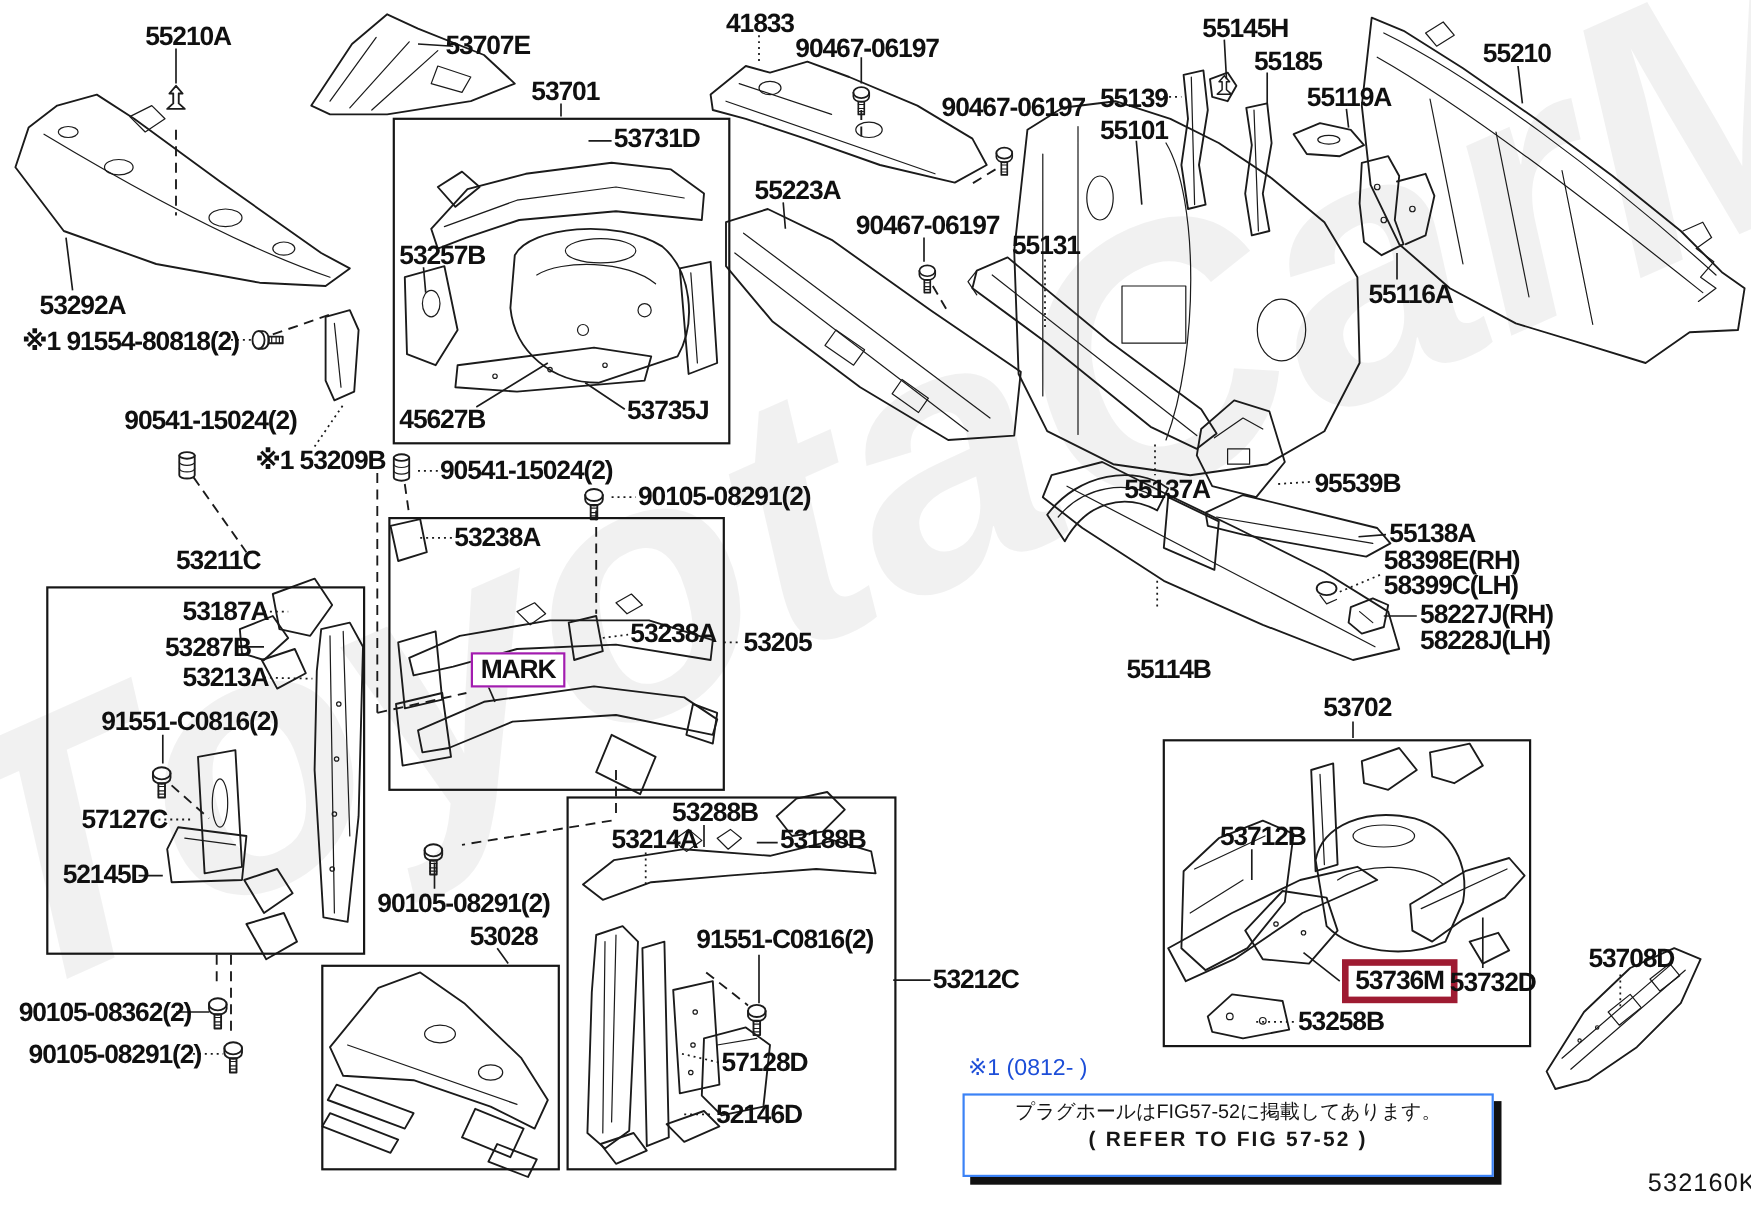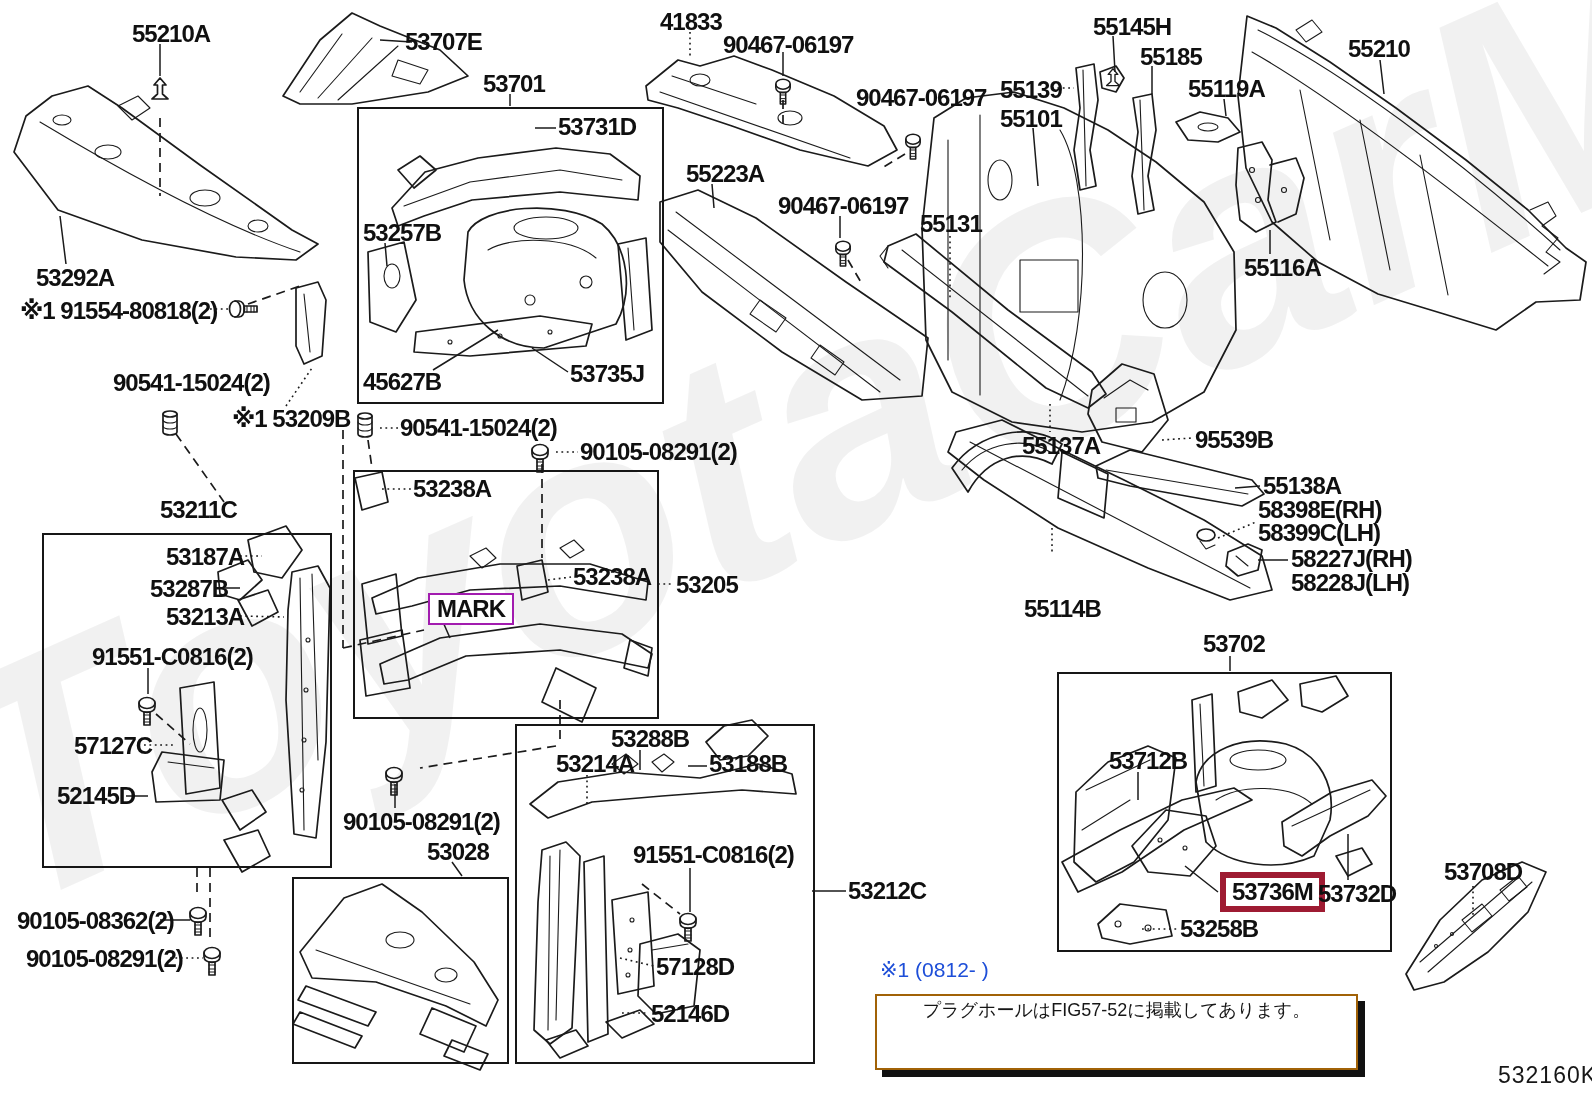--- a/index.html
+++ b/index.html
@@ -12,21 +12,21 @@
   .pline{fill:none;stroke:#1b1b1b;stroke-width:1.7;stroke-linejoin:round;stroke-linecap:round;}
   .pthin{fill:none;stroke:#1b1b1b;stroke-width:1.1;stroke-linejoin:round;stroke-linecap:round;}
   .ls{fill:none;stroke:#1b1b1b;stroke-width:1.5;}
   .ld{fill:none;stroke:#1b1b1b;stroke-width:1.6;stroke-dasharray:1.8 3.6;}
   .lh{fill:none;stroke:#1b1b1b;stroke-width:1.7;stroke-dasharray:9 6;}
   #boxes-layer .gbox{position:absolute;border:2px solid #161616;z-index:3;}
   #labels-layer .plabel{position:absolute;z-index:4;font-size:24px;font-weight:bold;color:#101010;
          letter-spacing:-1px;white-space:nowrap;line-height:1;}
   #labels-layer .plabel.boxed{border:2px solid #a21caf;background:#fff;padding:2px 7px;}
   #labels-layer .plabel.hl{border:6px solid var(--hl,#9E1B32);background:#fff;padding:2px 6px;}
-  #notebox{position:absolute;left:875px;top:994px;width:479px;height:72px;border:2px solid #a16207;
+  #notebox{position:absolute;left:875px;top:994px;width:479px;height:72px;border:2px solid #3b82f6;
          background:#fff;z-index:4;box-shadow:7px 7px 0 0 #111;text-align:center;}
   #notebox .nl{font-size:18px;color:#161616;line-height:1.25;margin-top:3px;white-space:nowrap;}
   #notebox .nl.ref{font-weight:bold;font-size:19px;letter-spacing:2px;}
   #footnote{position:absolute;left:880px;top:958px;z-index:4;font-size:21px;color:#1d4ed8;
          letter-spacing:0;white-space:nowrap;}
   #figcode{position:absolute;left:1498px;top:1062px;z-index:4;font-size:23px;color:#161616;
          letter-spacing:1px;}
 </style>
 </head>
 <body>
@@ -391,17 +391,18 @@
       <div class="plabel hl" style="left: 1220px; top: 872px;">53736M</div>
       <div class="plabel" style="left: 1318px; top: 882px;">53732D</div>
       <div class="plabel" style="left: 1180px; top: 917px;">53258B</div>
       <div class="plabel" style="left: 1444px; top: 860px;">53708D</div>
     </div>
 
   <div id="footnote">※1 (0812-      )</div>
 
   <div id="notebox">
     <div class="nl">プラグホールはFIG57-52に掲載してあります。</div>
+    <div class="nl ref">(      REFER TO FIG 57-52      )</div>
   </div>
 
   <div id="figcode">532160K</div>
 
 </div>
 
 </body></html>

